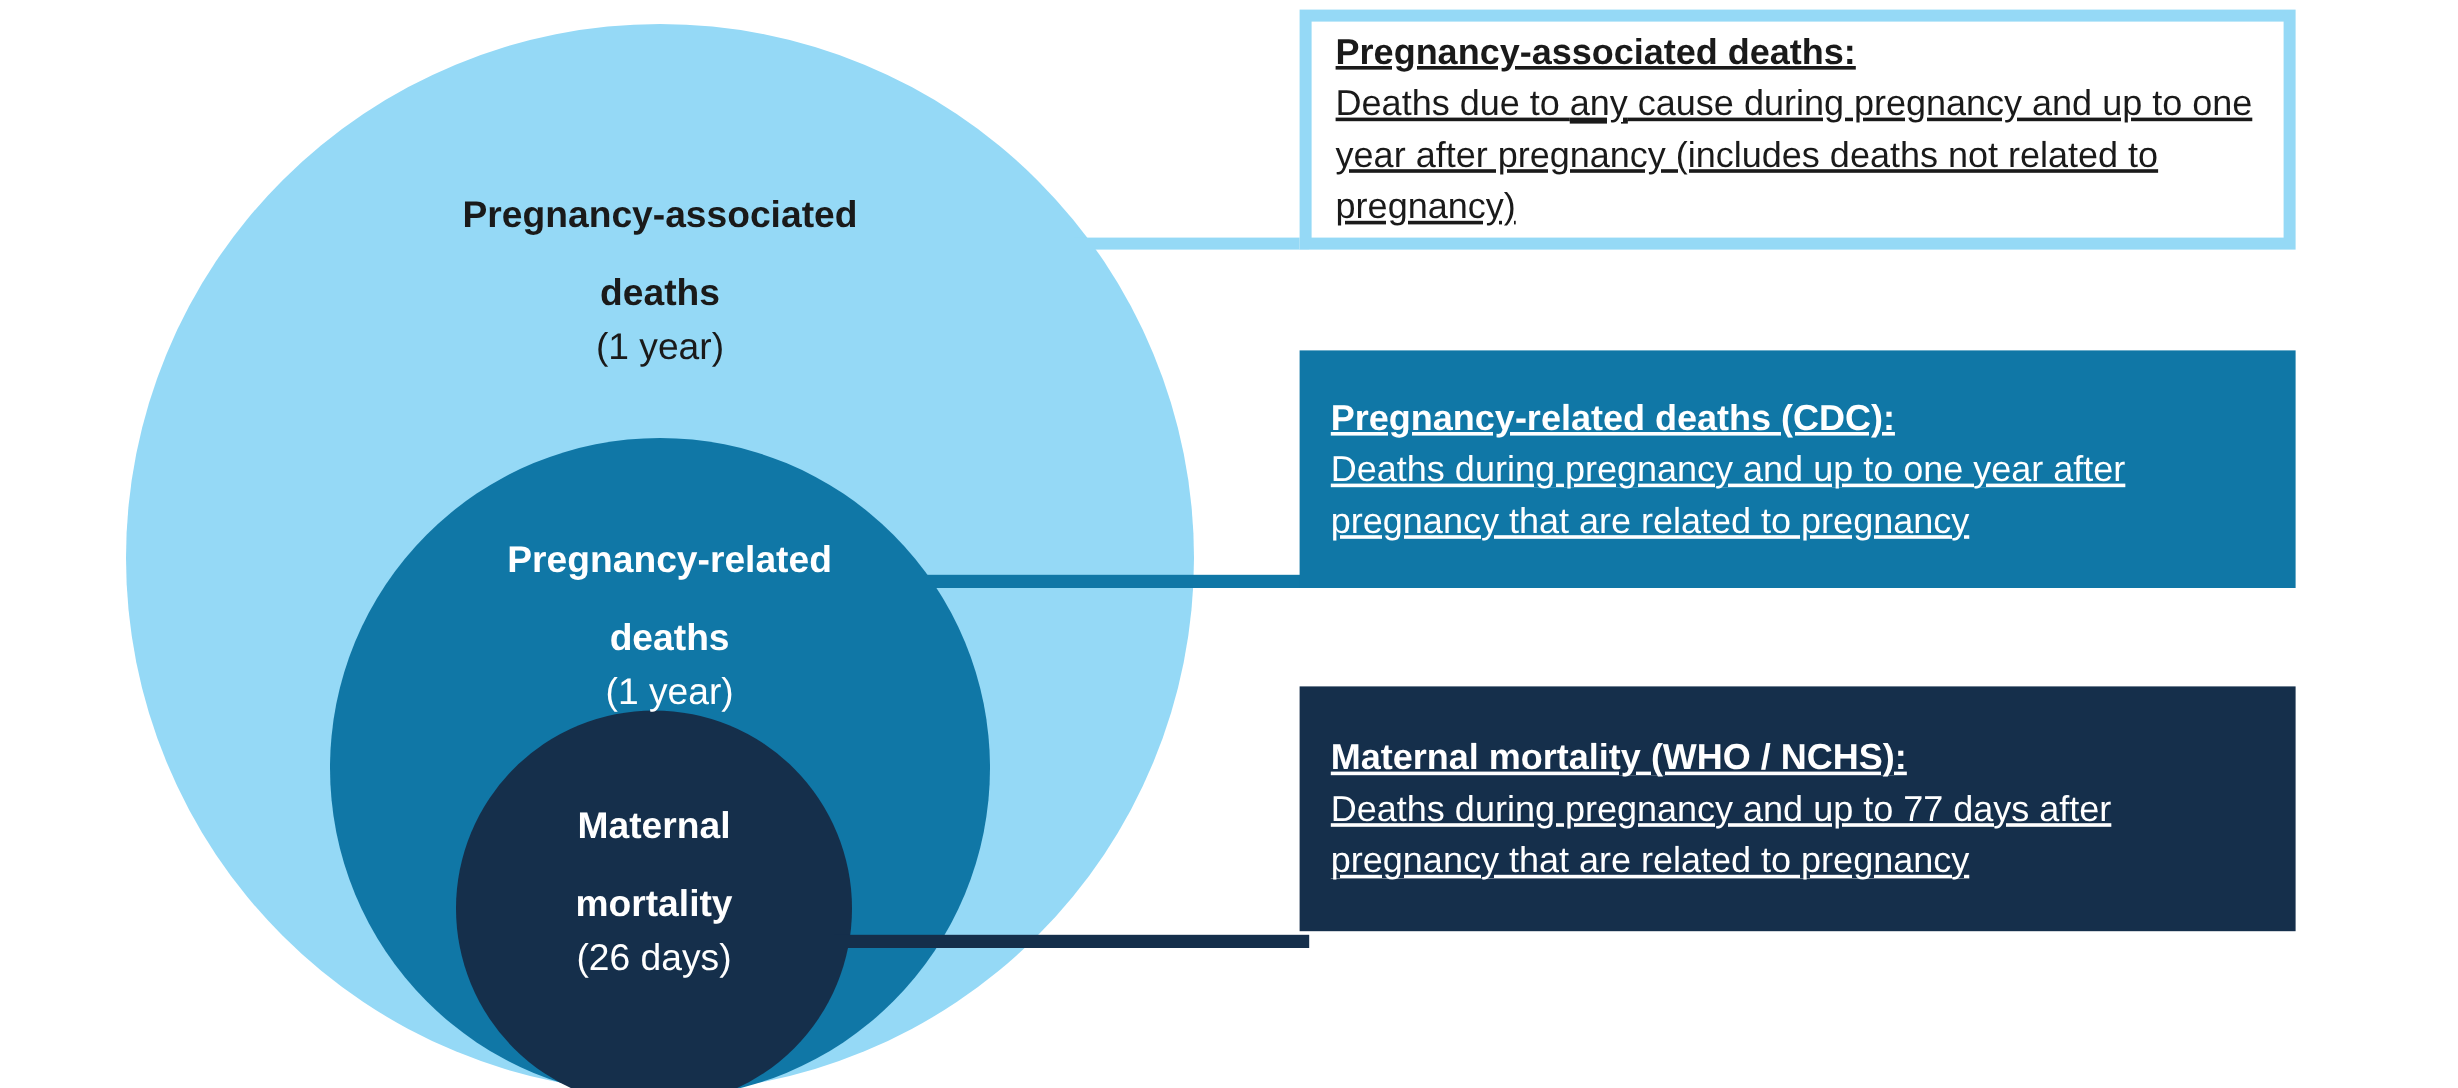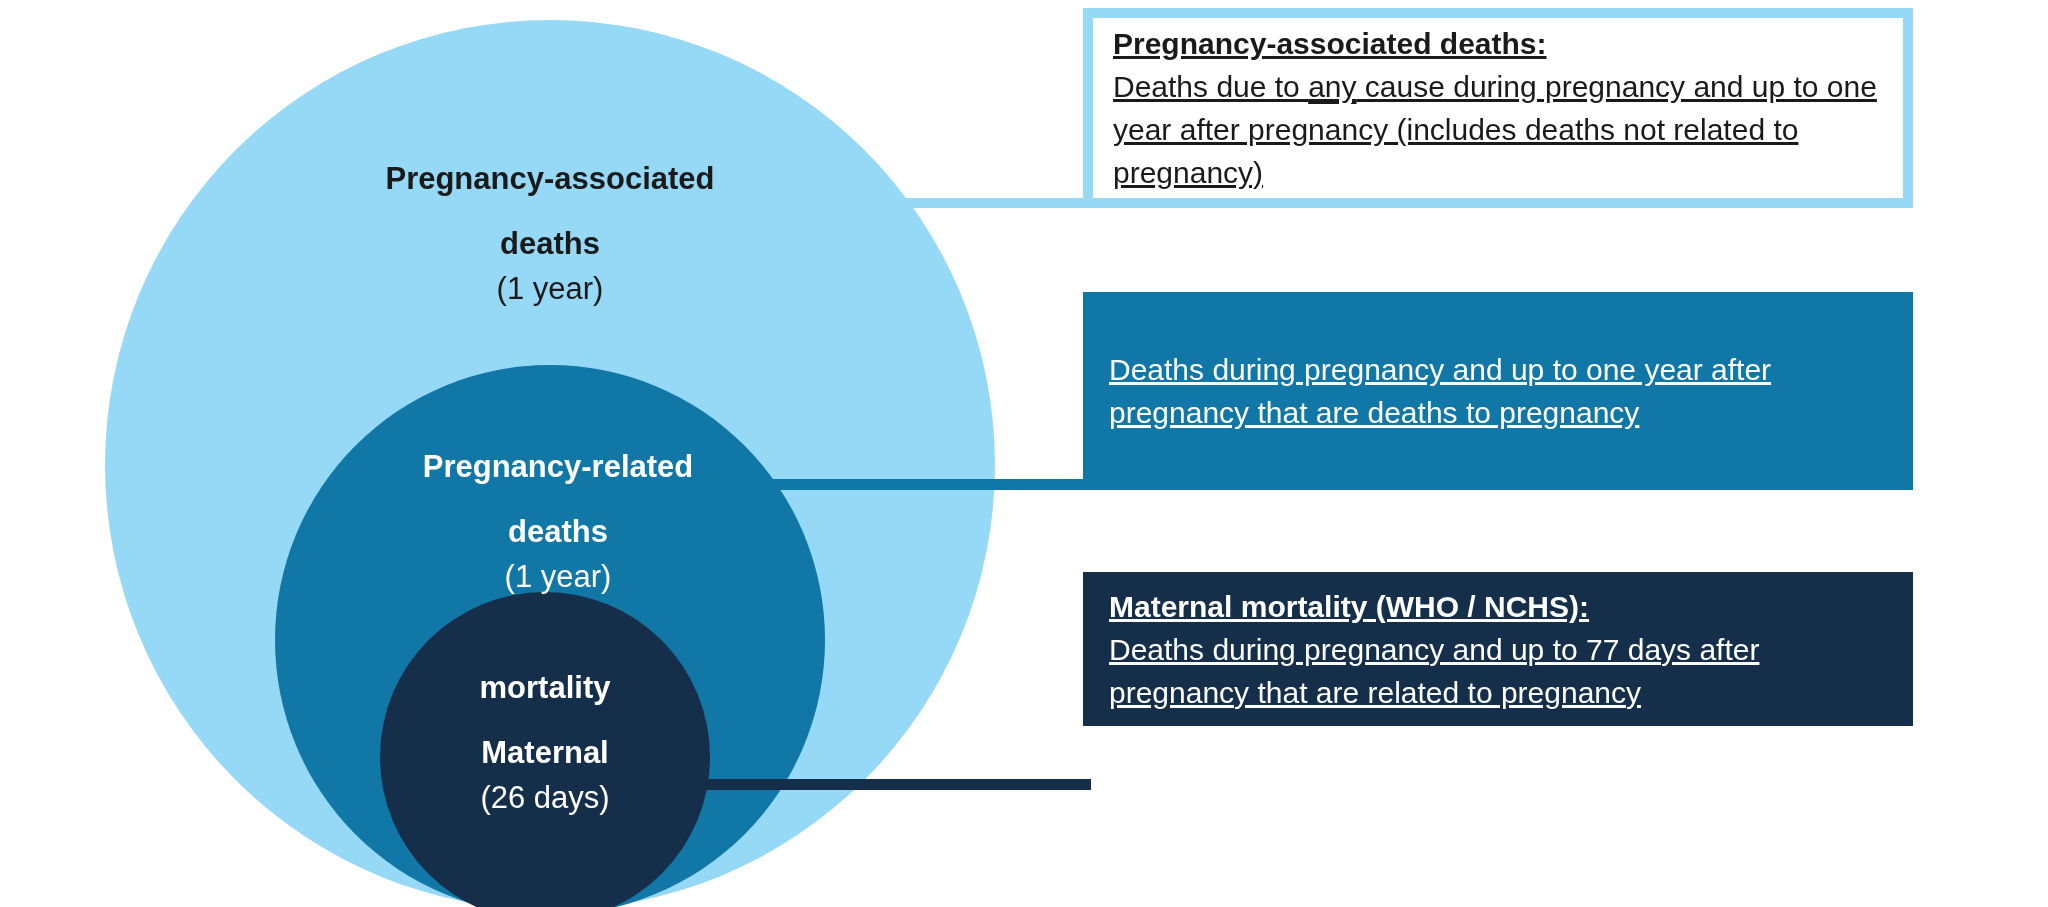--- a/index.html
+++ b/index.html
@@ -57,21 +57,21 @@
     padding: 0 20px;
     color: var(--dark-text);
   }
   #box2 {
     top: 292px; height: 198px;
     background: var(--teal);
     padding: 0 26px;
     color: #ffffff;
   }
   #box3 {
-    top: 572px; height: 154px;
+    top: 572px; height: 204px;
     background: var(--navy);
     padding: 0 26px;
     color: #ffffff;
   }
   .box-title { font-weight: 700; }
   .u { text-decoration: underline; text-underline-offset: 4px; text-align: center; }
 </style>
 </head>
 <body>
 
@@ -91,32 +91,33 @@
     <div>(1 year)</div>
   </div>
 
   <div class="clabel" id="l-mid">
     <div class="bold">Pregnancy-related</div>
     <div class="bold">deaths</div>
     <div>(1 year)</div>
   </div>
 
   <div class="clabel" id="l-small">
+    <div class="bold">Maternal</div>
     <div class="bold">mortality</div>
-    <div class="bold">Maternal</div>
     <div>(26 days)</div>
   </div>
 
   <div class="box" id="box1">
     <div class="box-title">Pregnancy-associated deaths:</div>
     <div class="box-body"><span>Deaths due to </span><span class="u">any</span><span> cause during pregnancy and up to one year after pregnancy (includes deaths not related to pregnancy)</span></div>
   </div>
 
   <div class="box" id="box2">
-    <div class="box-body">Deaths during pregnancy and up to one year after pregnancy that are deaths to pregnancy</div>
+    <div class="box-title">Pregnancy-related deaths (CDC):</div>
+    <div class="box-body">Deaths during pregnancy and up to one year after pregnancy that are related to pregnancy</div>
   </div>
 
   <div class="box" id="box3">
     <div class="box-title">Maternal mortality (WHO / NCHS):</div>
     <div class="box-body">Deaths during pregnancy and up to 77 days after pregnancy that are related to pregnancy</div>
   </div>
 
 </div>
 
 </body></html>

